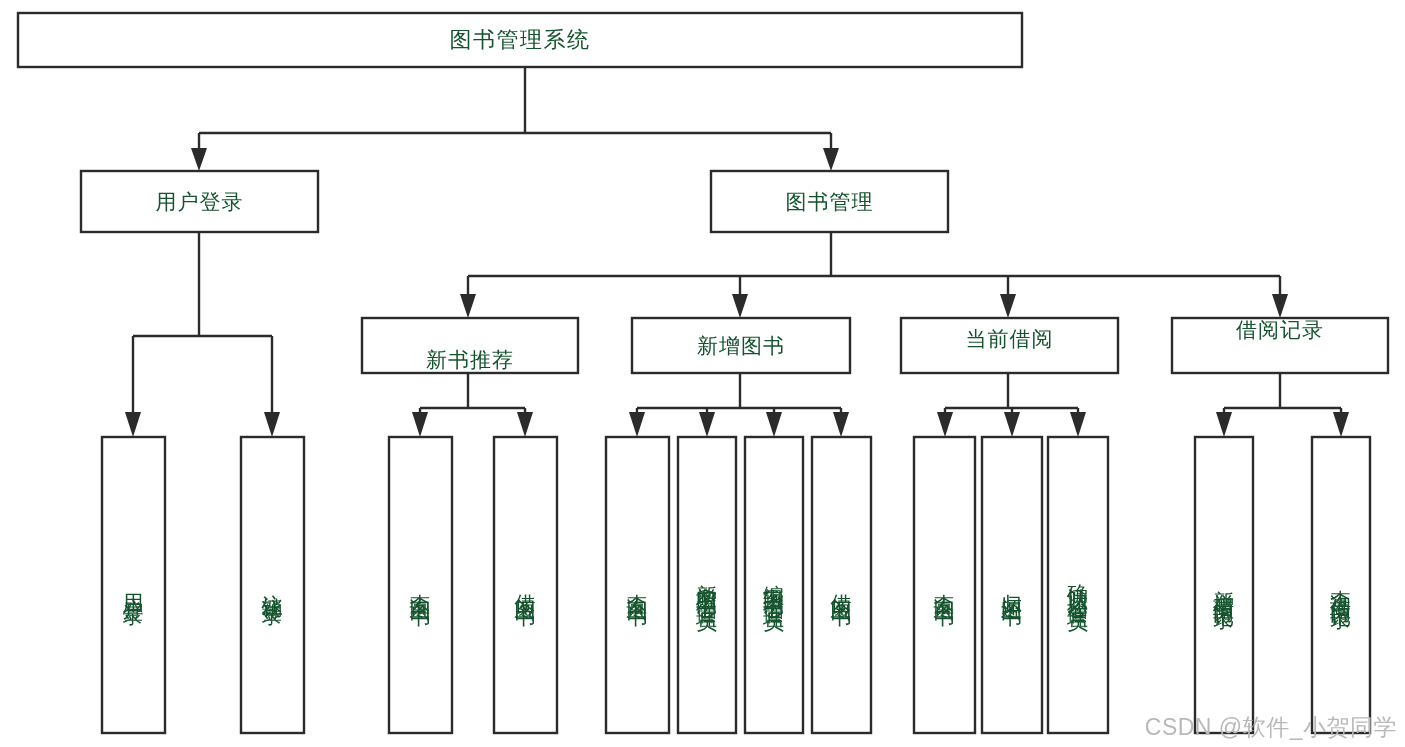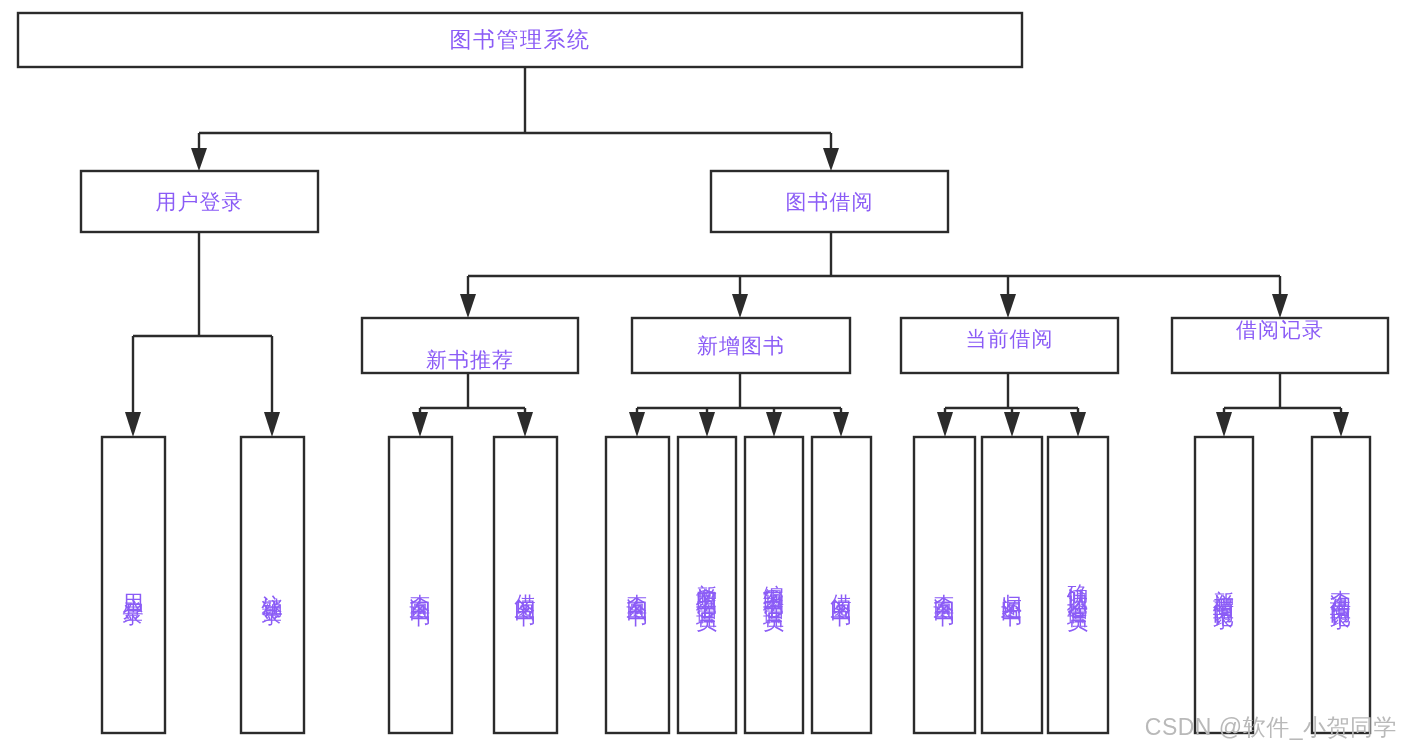--- a/index.html
+++ b/index.html
@@ -43,21 +43,21 @@
   .arrow-head {
     fill: #2b2b2b;
     stroke: none;
   }
   
   .node-label {
     position: absolute;
     display: flex;
     align-items: center;
     justify-content: center;
-    color: #8b5cf6;
+    color: #14532d;
     font-family: "Liberation Sans", "DejaVu Sans", sans-serif;
     text-align: center;
     pointer-events: none;
     box-sizing: border-box;
   }
   .node-label.horizontal {
     font-size: 21px;
     letter-spacing: 1px;
     line-height: 1.1;
   }
@@ -180,21 +180,21 @@
     <path class="connector" d="M 1224 408 L 1341 408"></path>
     <path class="connector" d="M 1224 408 L 1224 420"></path>
     <path class="connector" d="M 1341 408 L 1341 420"></path>
     <polygon class="arrow-head" points="1224,437 1216,412 1232,412"></polygon>
     <polygon class="arrow-head" points="1341,437 1333,412 1349,412"></polygon>
   </svg>
 
   <div class="node-label horizontal root" style="left:18px; top:13px; width:1004px; height:54px;">图书管理系统</div>
 
   <div class="node-label horizontal" style="left:81px; top:171px; width:237px; height:61px;">用户登录</div>
-  <div class="node-label horizontal" style="left:711px; top:171px; width:237px; height:61px;">图书借阅</div>
+  <div class="node-label horizontal" style="left:711px; top:171px; width:237px; height:61px;">图书管理</div>
 
   <div class="node-label horizontal" style="left:362px; top:334px; width:216px; height:51px;border-radius:8px;">新书推荐</div>
   <div class="node-label horizontal" style="left:632px; top:318px; width:218px; height:55px;">新增图书</div>
   <div class="node-label horizontal" style="left:901px; top:318px; width:217px; height:42px;">当前借阅</div>
   <div class="node-label horizontal" style="left:1172px; top:302px; width:216px; height:55px;">借阅记录</div>
 
   <div class="node-label vertical" style="left:102px; top:437px; width:63px; height:296px;">用户登录</div>
   <div class="node-label vertical" style="left:241px; top:437px; width:63px; height:296px;">注销登录</div>
 
   <div class="node-label vertical" style="left:389px; top:437px; width:63px; height:296px;">查询图书</div>

